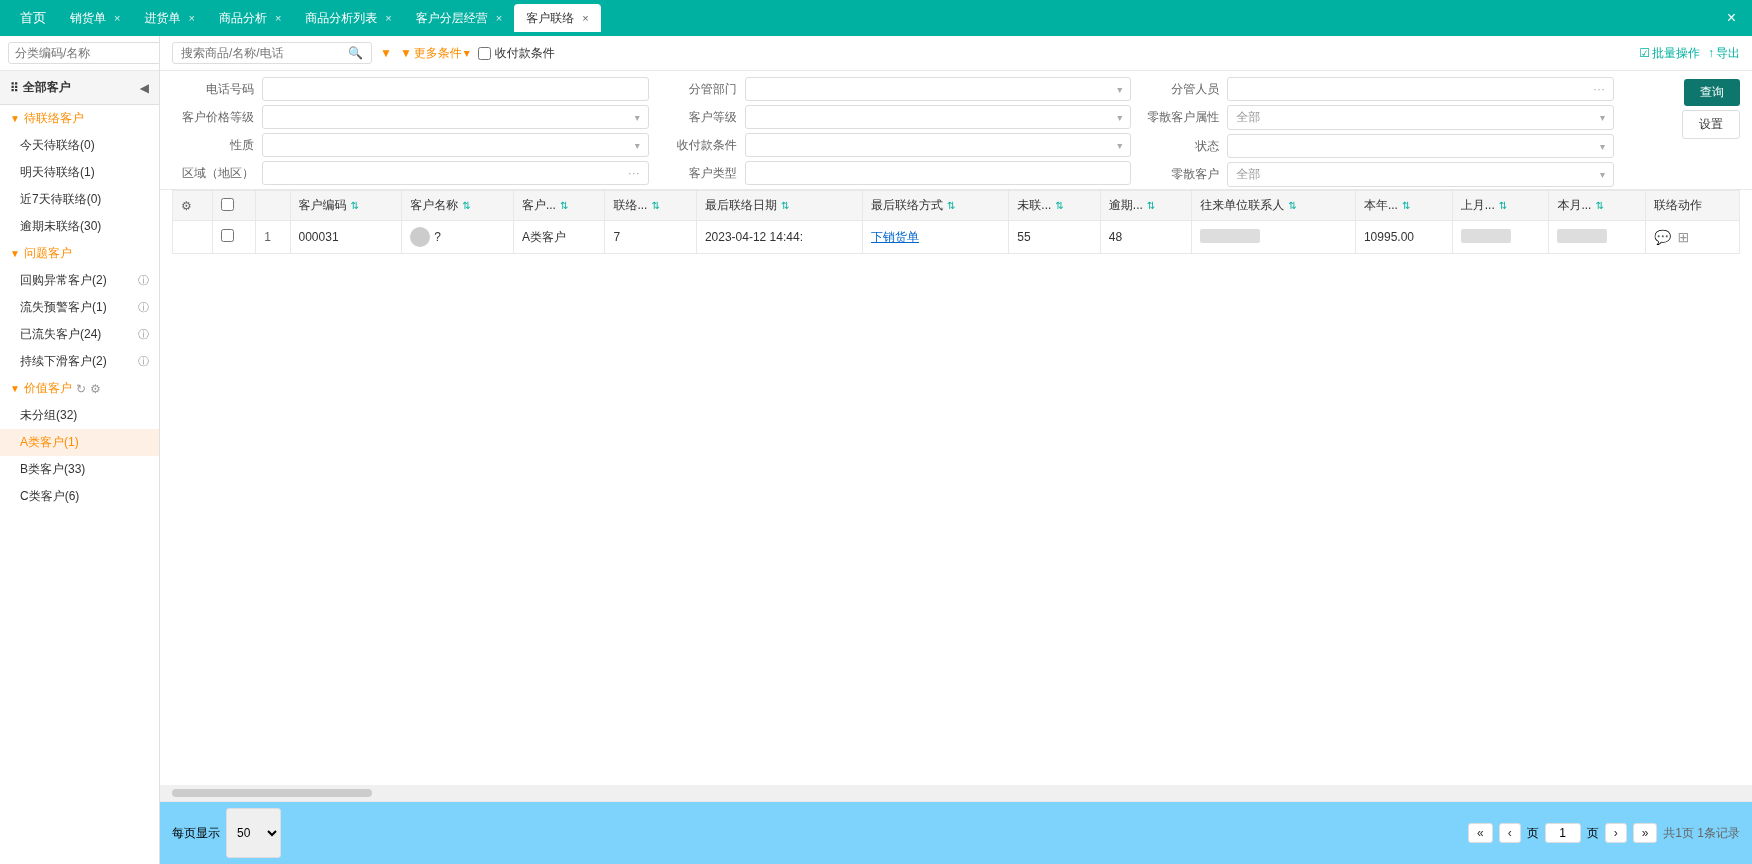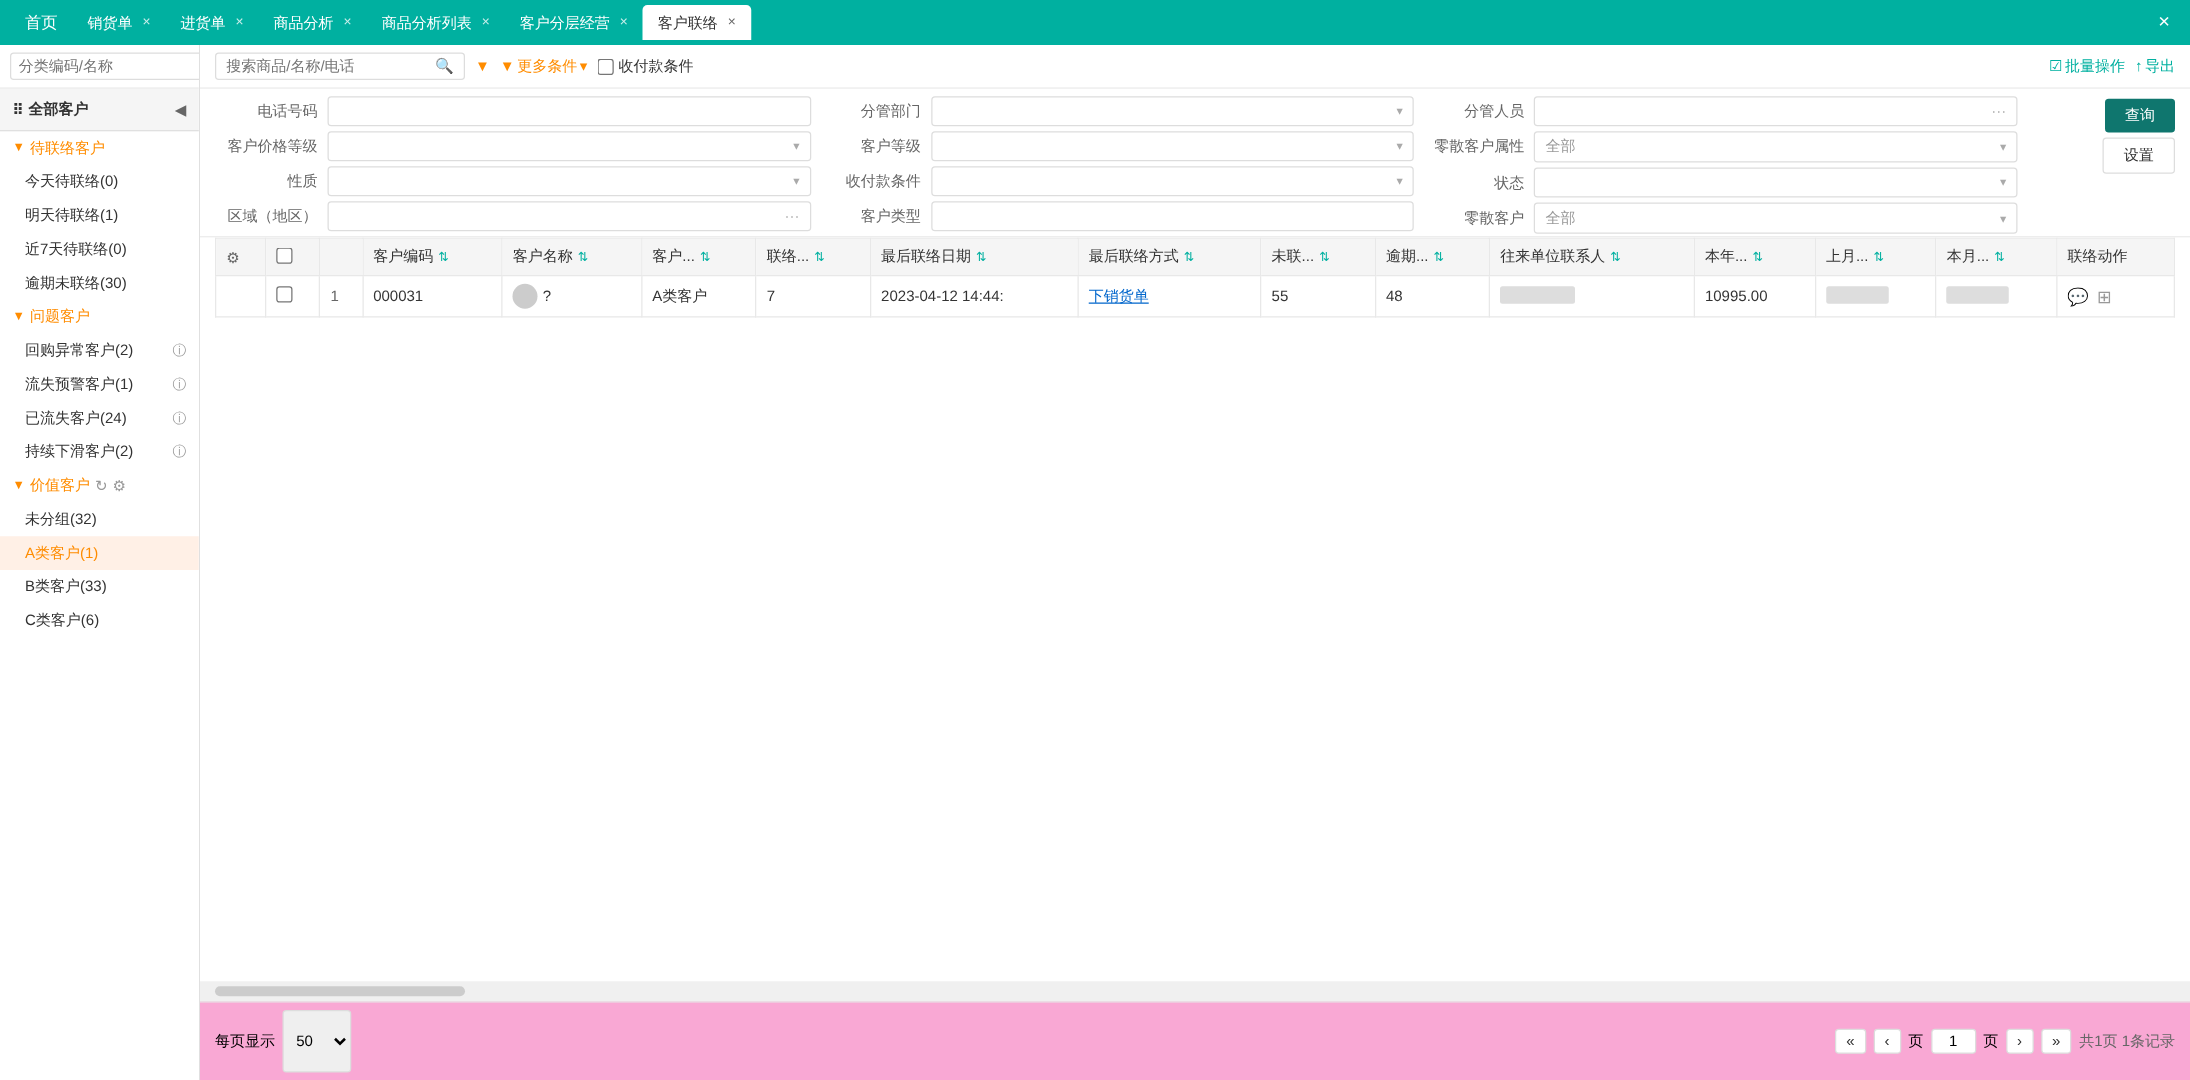--- a/index.html
+++ b/index.html
@@ -57,21 +57,21 @@
     .link-text { color: #0066cc; text-decoration: underline; cursor: pointer; }
     .th-with-sort { display: flex; align-items: center; gap: 2px; cursor: pointer; }
     .gear-icon { color: #666; cursor: pointer; }
     .row-num { color: #666; }
     .customer-name-cell { display: flex; align-items: center; gap: 4px; }
     .avatar-circle { width: 20px; height: 20px; border-radius: 50%; background: #ccc; display: inline-block; }
     .action-icons { display: flex; gap: 6px; }
     .action-icon { color: #999; cursor: pointer; font-size: 14px; }
 
     
-    .bottom-bar { background: #f9a8d4; border-top: 1px solid #e8e8e8; padding: 6px 12px; display: flex; align-items: center; justify-content: space-between; }
+    .bottom-bar { background: #7dd3fc; border-top: 1px solid #e8e8e8; padding: 6px 12px; display: flex; align-items: center; justify-content: space-between; }
     .page-size-select { display: flex; align-items: center; gap: 6px; }
     .page-size-select select { border: 1px solid #ddd; border-radius: 3px; padding: 16px 6px; }
     .pagination { display: flex; align-items: center; gap: 6px; }
     .page-btn { border: 1px solid #ddd; background: #fff; padding: 2px 8px; border-radius: 3px; cursor: pointer; color: #333; }
     .page-btn:disabled { color: #ccc; cursor: default; }
     .page-input { border: 1px solid #ddd; border-radius: 3px; width: 36px; text-align: center; padding: 2px; }
     .page-info { color: #666; }
 
     
     .scroll-track { background: #f0f0f0; height: 8px; border-radius: 4px; margin: 4px 12px; }

